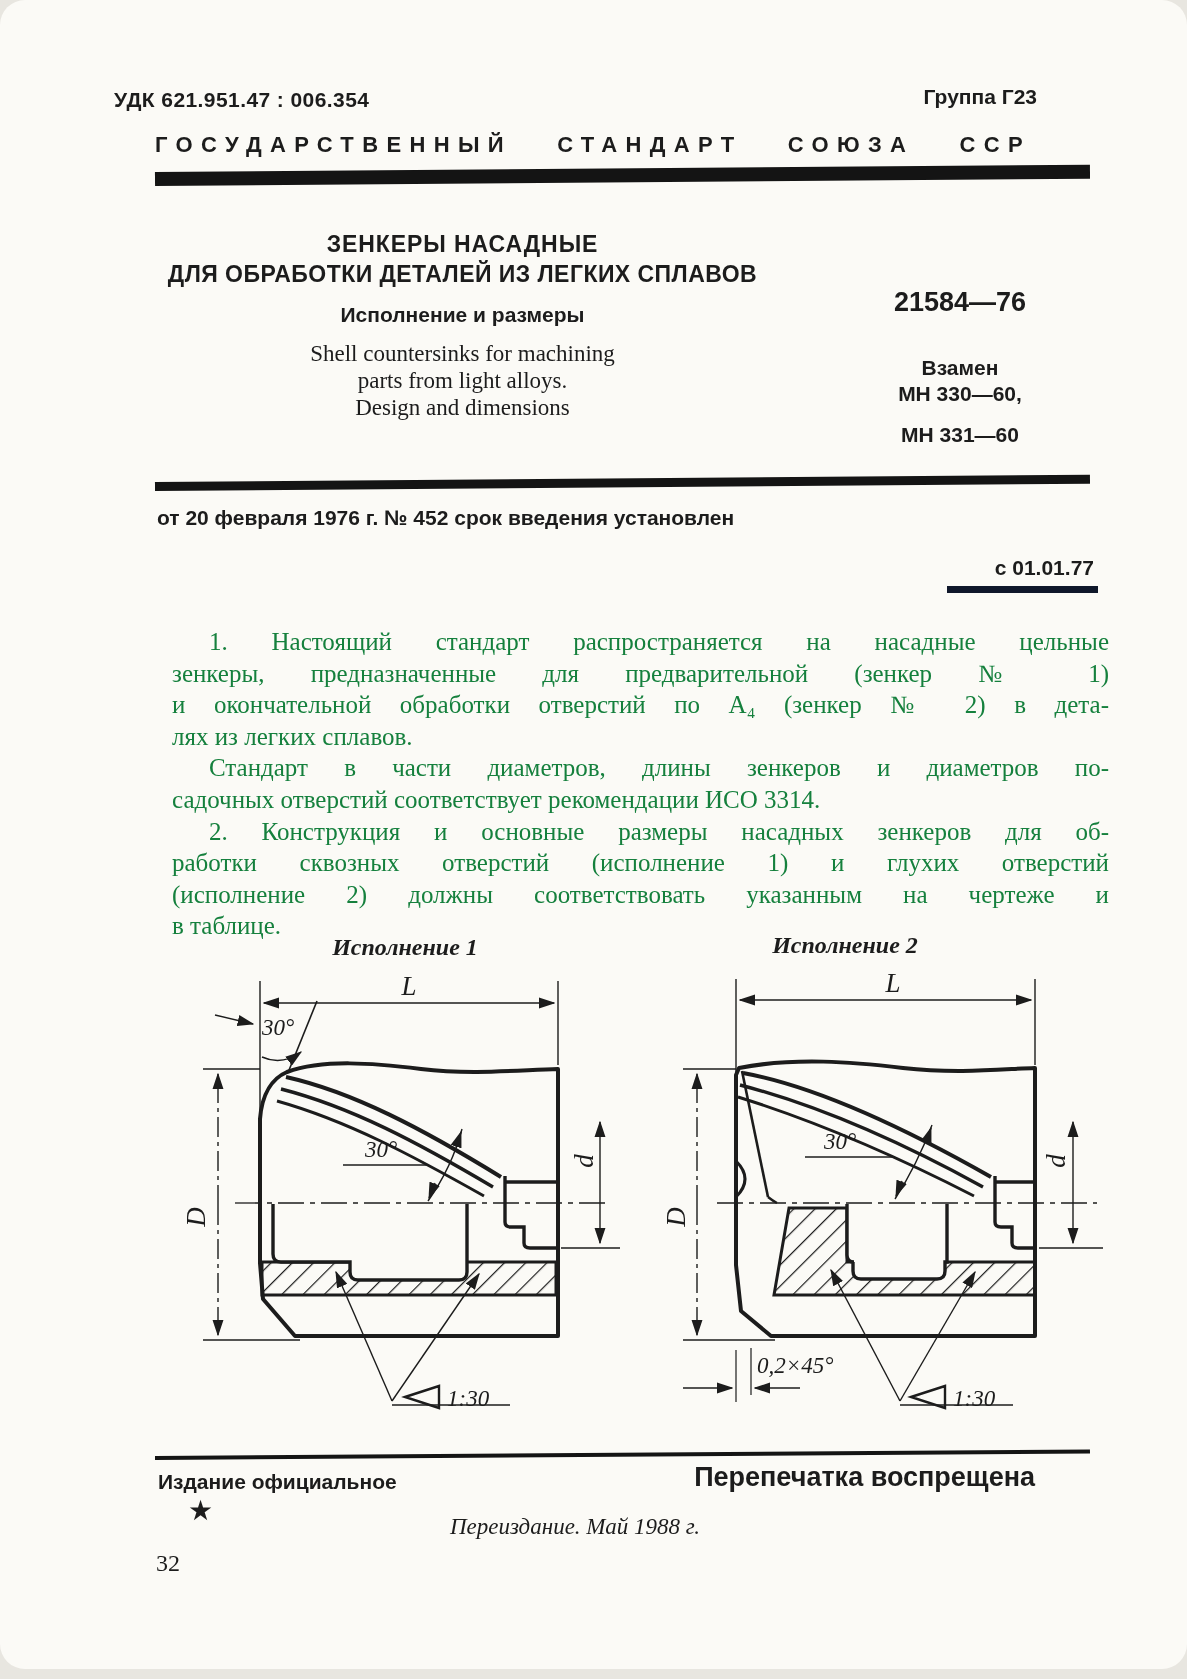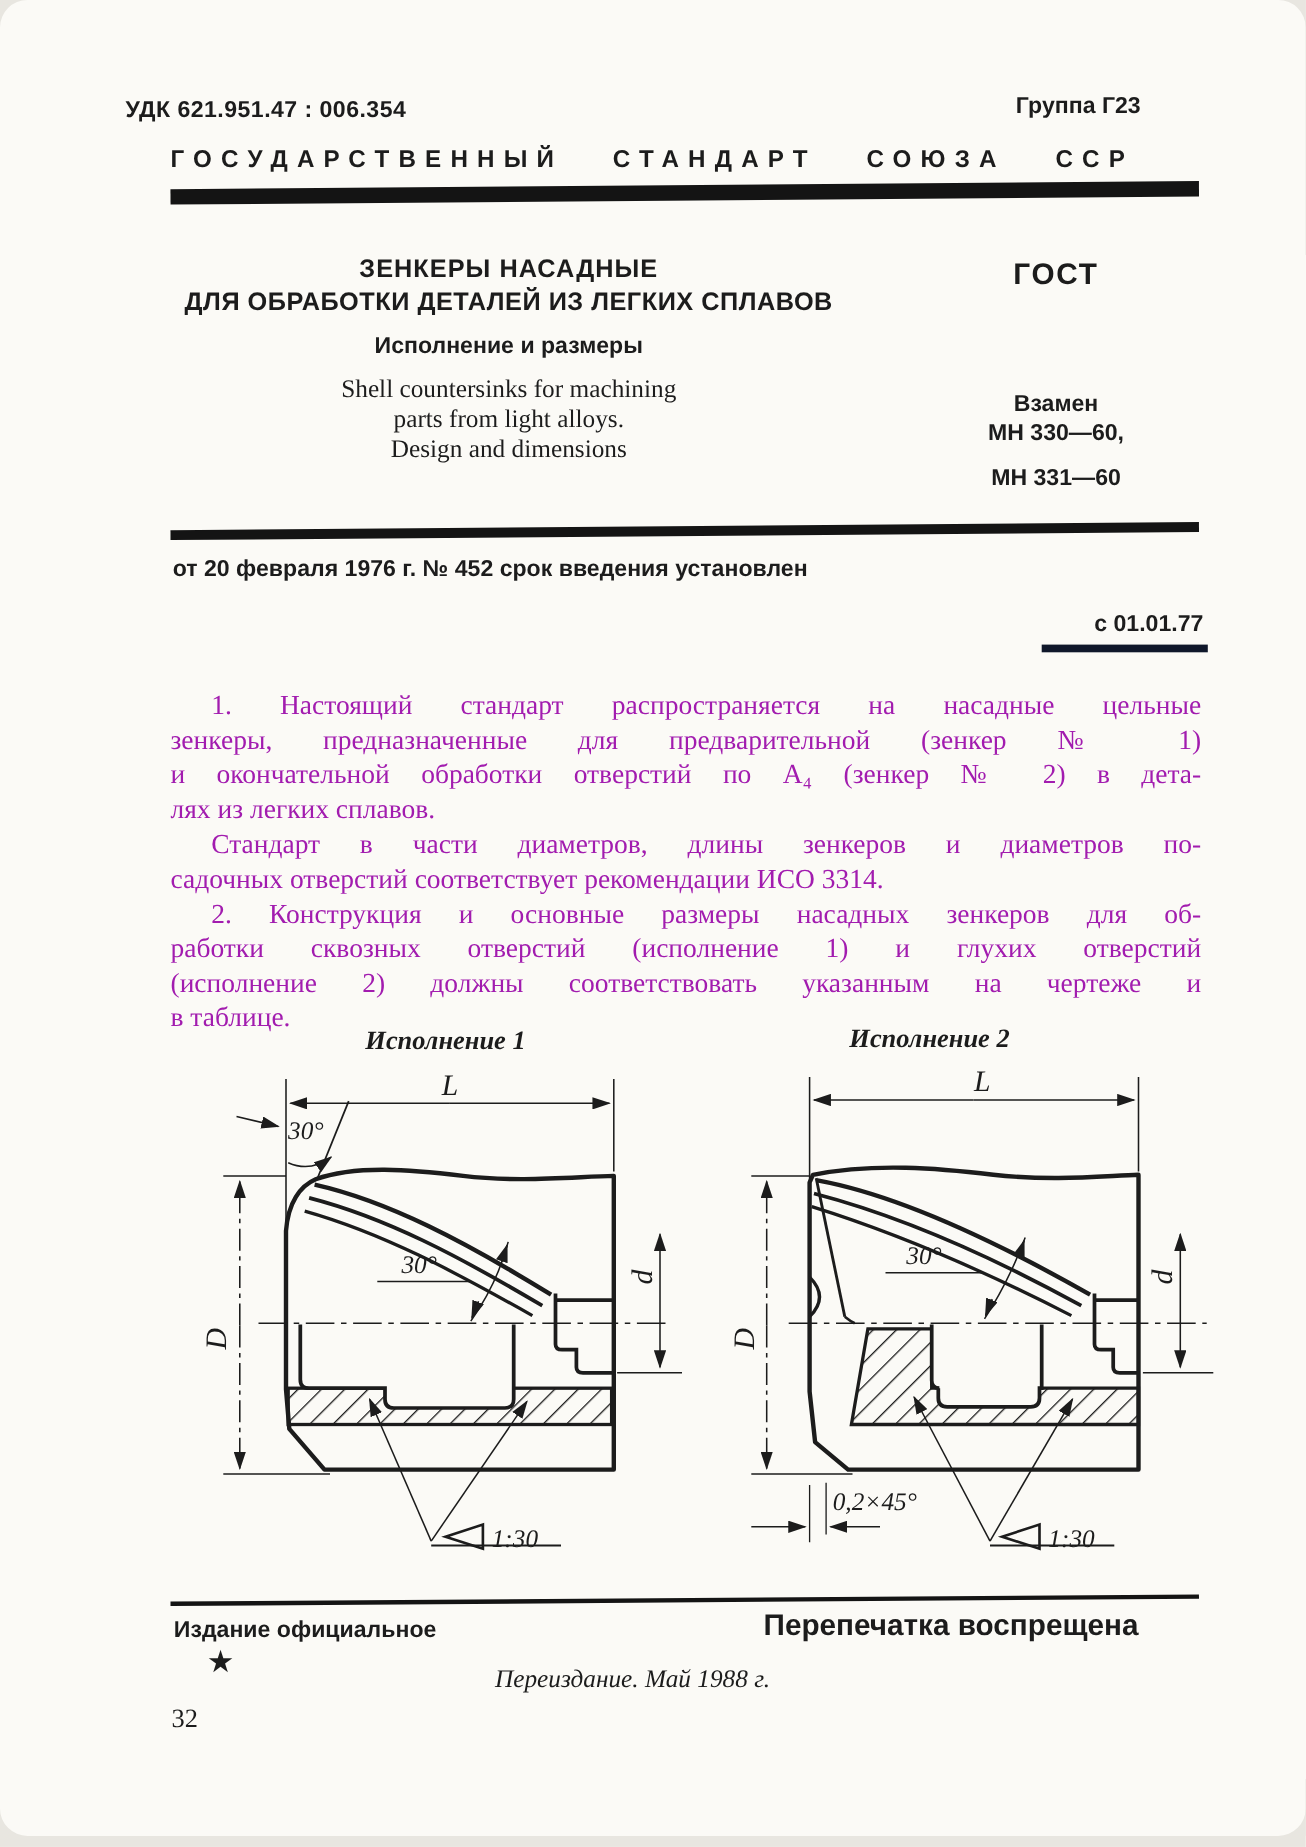--- a/index.html
+++ b/index.html
@@ -25,22 +25,22 @@
   .g2{top:287px;font-weight:bold;font-size:27px;}
   .g3{top:356px;font-weight:bold;font-size:21px;}
   .g4{top:382px;font-weight:bold;font-size:21px;}
   .g5{top:423px;font-weight:bold;font-size:21px;}
   
   .decree{left:157px;top:504px;width:936px;font-weight:bold;font-size:21px;line-height:28px;}
   .dj{text-align:justify;text-align-last:justify;}
   .eff{top:556px;right:89px;font-weight:bold;font-size:21px;
        border-bottom:7px solid #0f172a;padding:0 4px 6px 48px;}
   
-  .bodytext{left:155px;top:626px;width:937px;font-family:"Liberation Serif",serif;
-            font-size:25px;line-height:31.6px;color:#a21caf;}
+  .bodytext{left:172px;top:626px;width:937px;font-family:"Liberation Serif",serif;
+            font-size:25px;line-height:31.6px;color:#15803d;}
   .bl{min-height:31.6px;}
   .j{text-align:justify;text-align-last:justify;}
   .ind{text-indent:37px;}
   
   .cap{font-family:"Liberation Serif",serif;font-style:italic;font-size:24px;text-align:center;width:240px;font-weight:bold;}
   .cap1{left:285px;top:934px;}
   .cap2{left:725px;top:932px;}
   svg{position:absolute;}
   .dim{font-family:"Liberation Serif",serif;font-style:italic;font-size:27px;fill:#1c1c1c;}
   .ang{font-family:"Liberation Serif",serif;font-style:italic;font-size:23px;fill:#1c1c1c;}
@@ -66,21 +66,21 @@
 
   <div class="abs tcol t1">ЗЕНКЕРЫ НАСАДНЫЕ</div>
   <div class="abs tcol t2">ДЛЯ ОБРАБОТКИ ДЕТАЛЕЙ ИЗ ЛЕГКИХ СПЛАВОВ</div>
   <div class="abs tcol t3">Исполнение и размеры</div>
   <div class="abs tcol ten">
     <div>Shell countersinks for machining</div>
     <div>parts from light alloys.</div>
     <div>Design and dimensions</div>
   </div>
 
-  <div class="abs rcol g1">ГОСТ</div>
+  <div class="abs rcol g2">21584—76</div>
   <div class="abs rcol g3">Взамен</div>
   <div class="abs rcol g4">МН 330—60,</div>
   <div class="abs rcol g5">МН 331—60</div>
 
   <div class="abs bar bar2"></div>
 
   <div class="abs decree">
     <div>от 20 февраля 1976 г. № 452 срок введения установлен</div>
   </div>
   <div class="abs eff">с 01.01.77</div>

